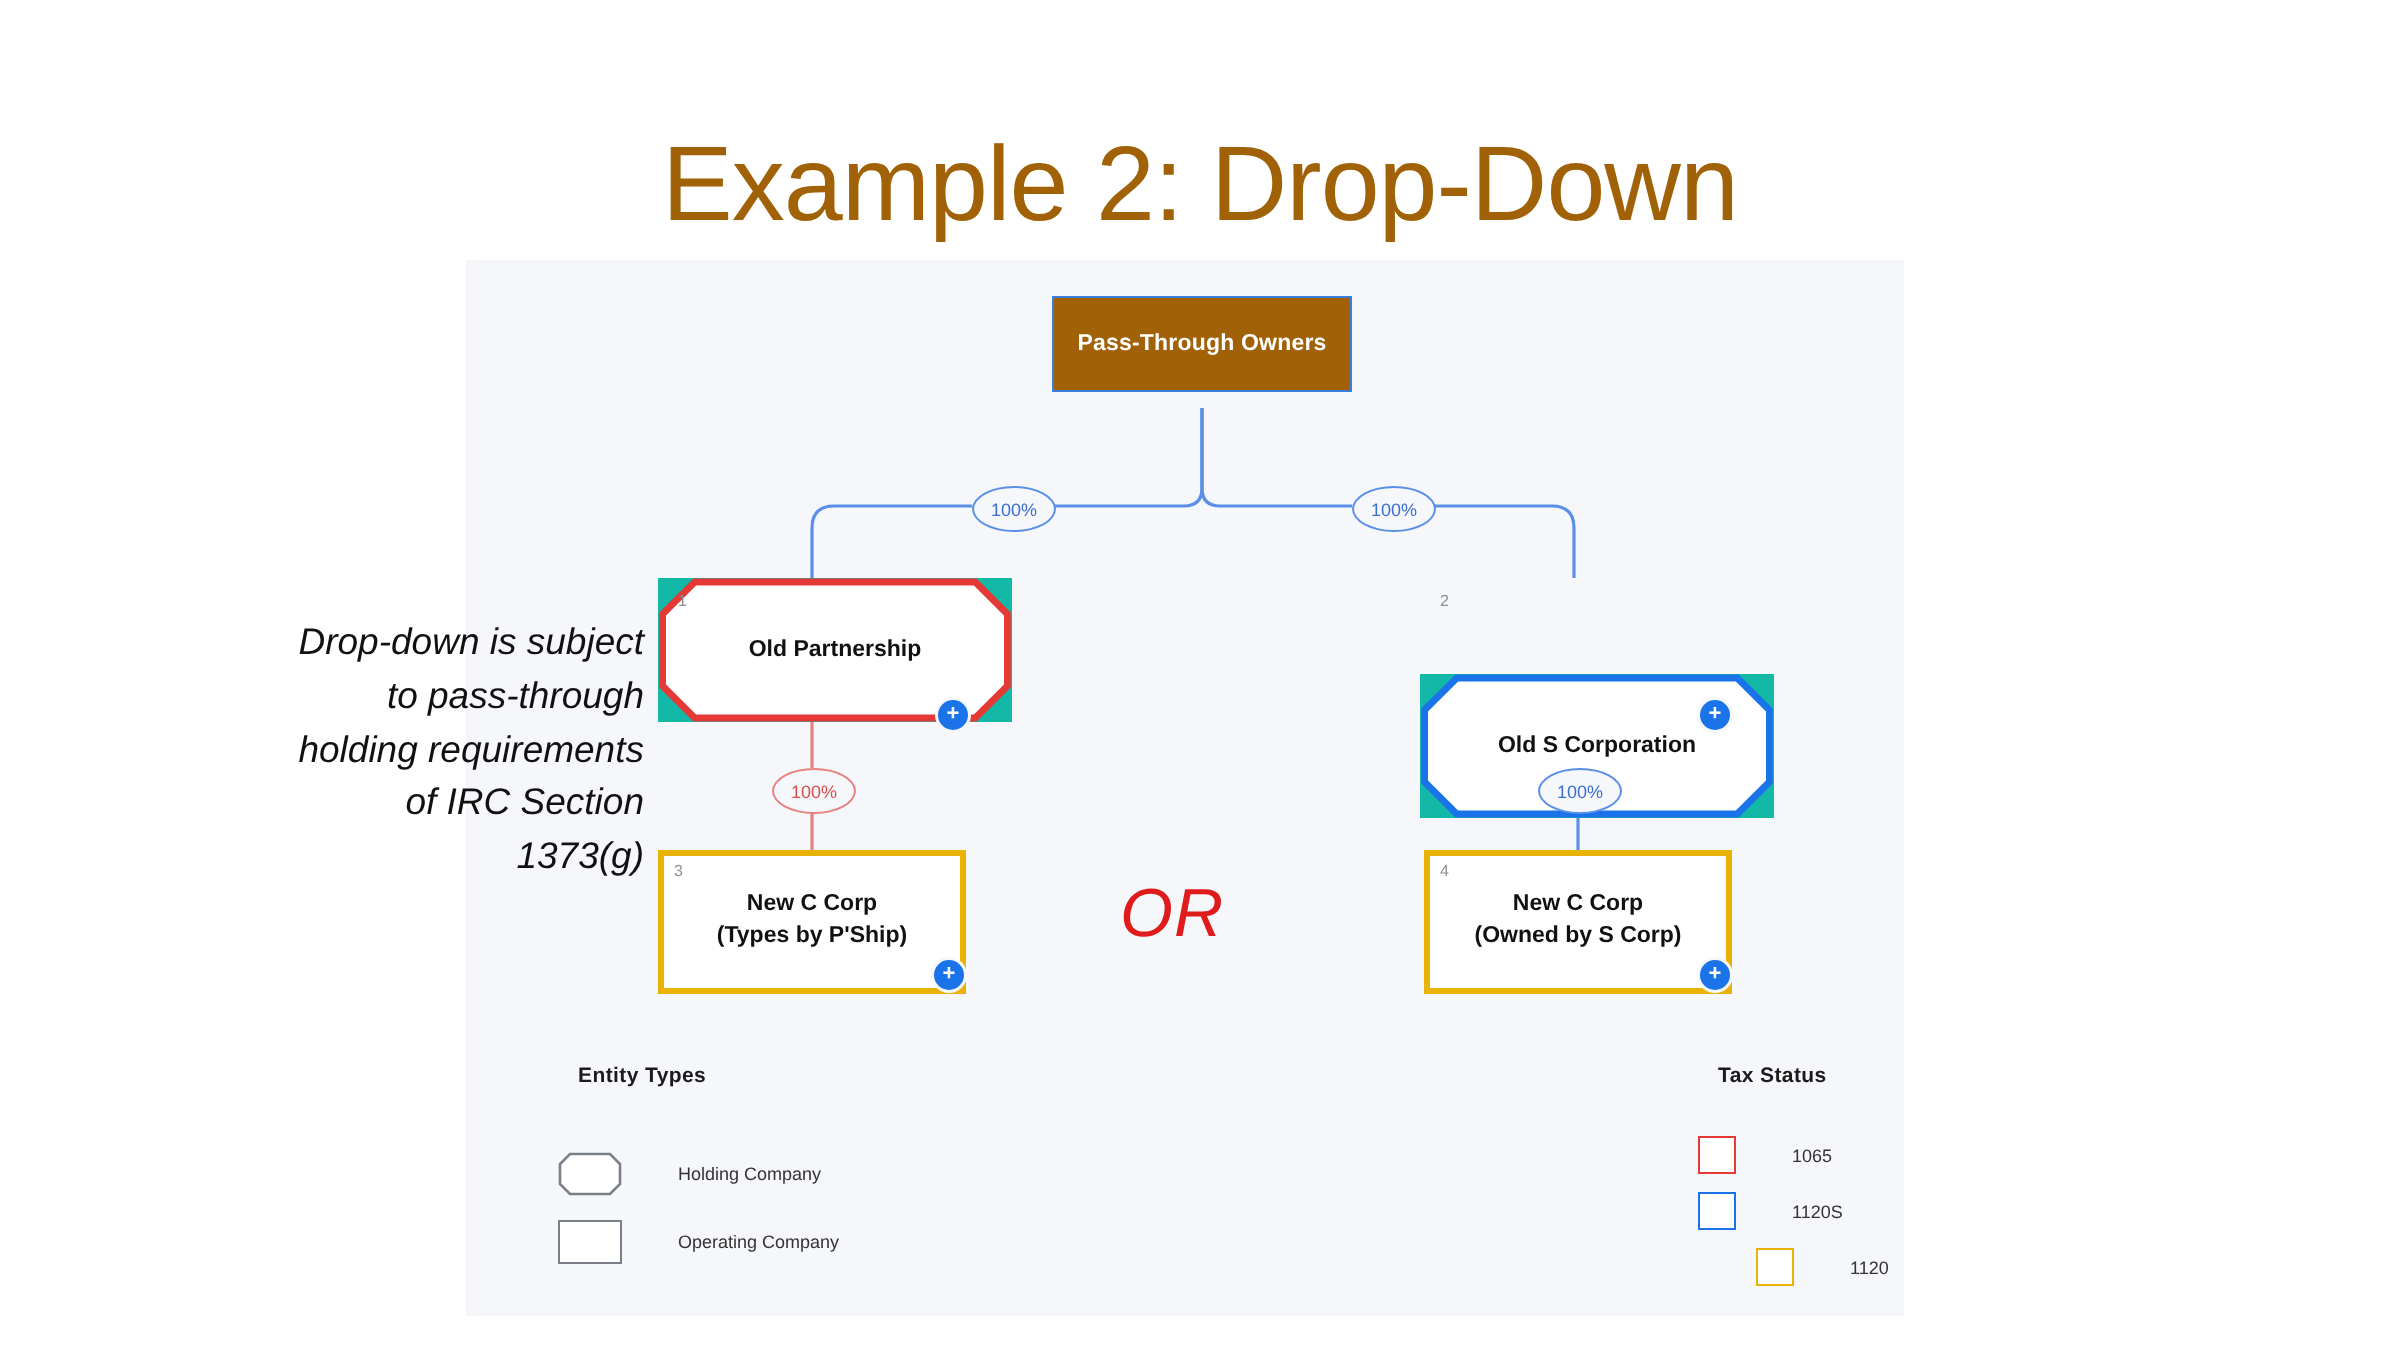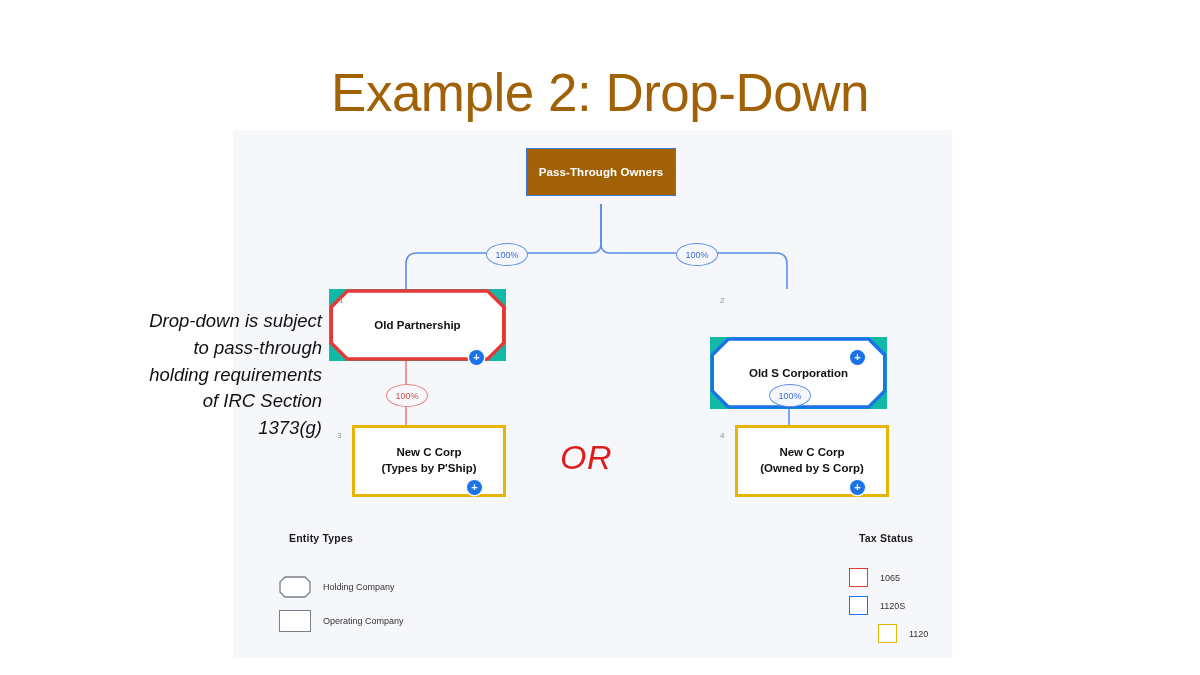--- a/index.html
+++ b/index.html
@@ -56,21 +56,21 @@
   .octsvg{position:absolute;left:0;top:0;width:100%;height:100%;}
   .octlabel{position:relative;z-index:2;}
 
   
   .rect{
     width:154px;height:72px;
     background:#ffffff;
     border:3px solid #e8b305;
     display:flex;align-items:center;justify-content:center;
     font-size:11.5px;font-weight:bold;color:#111;
-    text-align:center;line-height:1.35;margin-left:23px;
+    text-align:center;line-height:1.35;
   }
   .rect-l{left:329px;top:425px;}
   .rect-r{left:712px;top:425px;}
 
   
   .ord{
     position:absolute;z-index:3;
     font-size:8px;color:#8b8f98;font-weight:400;
     font-family:"Liberation Sans", sans-serif;
   }
@@ -112,21 +112,21 @@
   }
   .anno-left{left:140px;top:308px;width:182px;text-align:right;}
   .anno-right{left:895px;top:308px;width:190px;text-align:left;}
 
   
   .legend-title{
     position:absolute;font-size:10.5px;font-weight:bold;color:#1b1b1b;
     letter-spacing:.2px;
     padding-left:10px;
   }
-  .legend-row{position:absolute;display:flex;align-items:center;}
+  .legend-row{position:absolute;display:flex;align-items:center;gap:16px;}
   .legend-text{font-size:9px;color:#333;font-weight:400;}
 
   .swatch-rect{
     width:32px;height:22px;background:#fff;
     border:1.4px solid #7a7f88;margin-right:12px;box-sizing:border-box;
   }
   .swatch-oct{
     width:32px;height:22px;position:relative;margin-right:12px;
   }
   .swatch-color{

